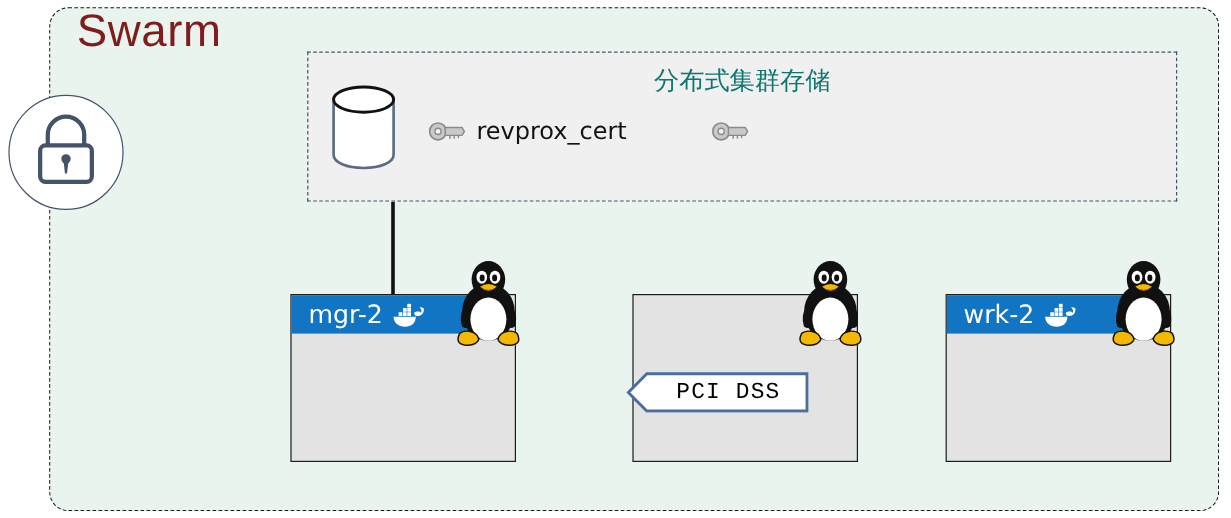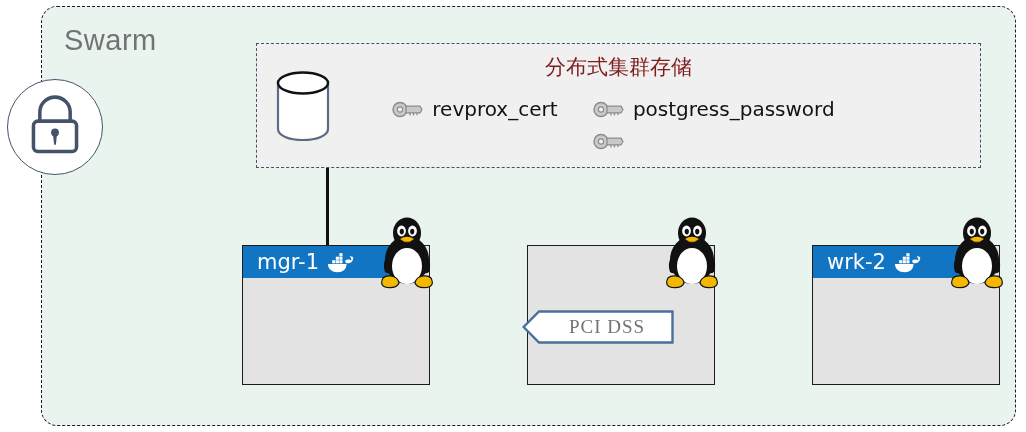--- a/index.html
+++ b/index.html
@@ -11,23 +11,23 @@
 
   
   .swarm-box{
     position:absolute;left:41px;top:6px;width:975px;height:420px;
     box-sizing:border-box;
     background:#e9f4ee;
     border:1.6px dashed #1b1b1b;
     border-radius:16px;
   }
   .swarm-title{
-    position:absolute;left:64px;top:18px;
-    font-size:29px;line-height:44px;
-    color:#737373;
+    position:absolute;left:64px;top:4px;
+    font-size:38px;line-height:44px;
+    color:#7f1d1d;
     letter-spacing:0.5px;
     white-space:nowrap;
   }
 
   
   .lock-badge{
     position:absolute;
     width:96px;height:96px;
     border-radius:50%;
     background:#ffffff;
@@ -41,33 +41,33 @@
   .secret-panel{
     position:absolute;left:256px;top:43px;width:725px;height:125px;
     box-sizing:border-box;
     background:#f0f0f0;
     border:1.7px dashed #44536a;
   }
   .secret-title{
     position:absolute;left:0;right:0;top:10px;
     text-align:center;
     font-size:21px;line-height:26px;
-    color:#7f1d1d;
+    color:#0f766e;
     font-family:"DejaVu Sans","Liberation Sans",sans-serif;
   }
   .db-cyl{position:absolute;left:18px;top:26px;width:56px;height:72px;}
   .db-cyl svg{display:block;width:100%;height:100%;}
 
   .secret-cols{
     position:absolute;left:100px;top:52px;right:90px;
     display:flex;
     gap:0px;
   }
   .secret-col{display:flex;flex-direction:column;gap:6px;}
-  .secret-col.col0{width:262px;align-items:center;}
+  .secret-col.col0{width:262px;}
   .secret-col.col1{width:330px;}
   .secret-row{display:flex;align-items:center;gap:9px;height:26px;}
   .key-ico{width:31px;height:17px;flex:none;}
   .key-ico svg{display:block;width:100%;height:100%;}
   .secret-name{
     font-size:20px;line-height:24px;color:#121212;
     font-family:"DejaVu Sans","Liberation Sans",sans-serif;
     white-space:nowrap;
   }
 
@@ -107,22 +107,22 @@
 
   
   .pci-badge{
     position:absolute;left:-6px;top:64px;width:152px;height:34px;
   }
   .pci-badge svg{position:absolute;left:0;top:0;width:100%;height:100%;}
   .pci-label{
     position:absolute;left:0;top:0;width:100%;height:100%;
     display:flex;align-items:center;justify-content:center;
     padding-left:18px;box-sizing:border-box;
-    font-family:Liberation Serif, serif;
-    font-size:19px;color:#737373;letter-spacing:1px;
+    font-family:Liberation Mono, monospace;
+    font-size:19px;color:#000000;letter-spacing:1px;
     white-space:nowrap;
   }
 </style>
 </head>
 <body>
 
 <div id="stage">
 
   <div class="swarm-box"></div>
 
@@ -160,50 +160,39 @@
       <div class="secret-col col1">
         <div class="secret-row">
           <span class="key-ico">
             <svg viewBox="0 0 31 17" xmlns="http://www.w3.org/2000/svg">
               <circle cx="8" cy="8.5" r="7" fill="#c9c9c9" stroke="#8a8a8a" stroke-width="1.4"></circle>
               <circle cx="8" cy="8.5" r="2.6" fill="#f2f2f2" stroke="#8a8a8a" stroke-width="1.1"></circle>
               <path d="M14 5.2 L28 5.2 L30 8.5 L28 11.8 L14 11.8 Z" fill="#c9c9c9" stroke="#8a8a8a" stroke-width="1.2"></path>
               <path d="M18 11.8 L18 14.6 M21.5 11.8 L21.5 14.6 M25 11.8 L25 14.2" stroke="#8a8a8a" stroke-width="1.2" fill="none"></path>
             </svg>
           </span>
-          <span class="secret-name">postgress_password</span>
-        </div>
-        <div class="secret-row">
-          <span class="key-ico">
-            <svg viewBox="0 0 31 17" xmlns="http://www.w3.org/2000/svg">
-              <circle cx="8" cy="8.5" r="7" fill="#c9c9c9" stroke="#8a8a8a" stroke-width="1.4"></circle>
-              <circle cx="8" cy="8.5" r="2.6" fill="#f2f2f2" stroke="#8a8a8a" stroke-width="1.1"></circle>
-              <path d="M14 5.2 L28 5.2 L30 8.5 L28 11.8 L14 11.8 Z" fill="#c9c9c9" stroke="#8a8a8a" stroke-width="1.2"></path>
-              <path d="M18 11.8 L18 14.6 M21.5 11.8 L21.5 14.6 M25 11.8 L25 14.2" stroke="#8a8a8a" stroke-width="1.2" fill="none"></path>
-            </svg>
-          </span>
         </div>
       </div>
 
     </div>
 
   </div>
 
   <div class="lock-badge left">
     <svg viewBox="0 0 96 96" xmlns="http://www.w3.org/2000/svg">
       <path d="M32.5 42 L32.5 33 A15.5 15.5 0 0 1 63.5 33 L63.5 42" fill="none" stroke="#44536a" stroke-width="3.6"></path>
       <rect x="26" y="42" width="44" height="31" rx="4.5" ry="4.5" fill="none" stroke="#44536a" stroke-width="3.6"></rect>
       <circle cx="48" cy="53.5" r="4" fill="#44536a"></circle>
       <path d="M46 56 L50 56 L48.9 66 L47.1 66 Z" fill="#44536a"></path>
     </svg>
   </div>
 
   <div class="node" style="left:242px;top:245px;">
     <div class="node-hdr">
-      <span class="node-name">mgr-1</span>
+      <span class="node-name">mgr-2</span>
       <span class="docker-ico">
         <svg viewBox="0 0 28 21" xmlns="http://www.w3.org/2000/svg">
           <g fill="#ffffff">
             <rect x="6.2" y="8.2" width="3.1" height="3.1"></rect>
             <rect x="9.8" y="8.2" width="3.1" height="3.1"></rect>
             <rect x="13.4" y="8.2" width="3.1" height="3.1"></rect>
             <rect x="9.8" y="4.7" width="3.1" height="3.1"></rect>
             <rect x="13.4" y="4.7" width="3.1" height="3.1"></rect>
             <rect x="13.4" y="1.2" width="3.1" height="3.1"></rect>
             <path d="M2 12 L20.5 12 C20.5 17.6 16.6 20.2 11.6 20.2 C6.1 20.2 2 17.4 2 12 Z"></path>
@@ -251,21 +240,21 @@
     </div>
 
     <div class="pci-badge">
       <svg viewBox="0 0 152 34" preserveAspectRatio="none" xmlns="http://www.w3.org/2000/svg">
         <path d="M17 1.5 L150.5 1.5 L150.5 32.5 L17 32.5 L1.6 17 Z" fill="#ffffff" stroke="#4a6f9c" stroke-width="2.4"></path>
       </svg>
       <span class="pci-label">PCI DSS</span>
     </div>
   </div>
 
-  <div class="node" style="left:812px;top:245px;">
+  <div class="node" style="left:788px;top:245px;">
     <div class="node-hdr">
       <span class="node-name">wrk-2</span>
       <span class="docker-ico">
         <svg viewBox="0 0 28 21" xmlns="http://www.w3.org/2000/svg">
           <g fill="#ffffff">
             <rect x="6.2" y="8.2" width="3.1" height="3.1"></rect>
             <rect x="9.8" y="8.2" width="3.1" height="3.1"></rect>
             <rect x="13.4" y="8.2" width="3.1" height="3.1"></rect>
             <rect x="9.8" y="4.7" width="3.1" height="3.1"></rect>
             <rect x="13.4" y="4.7" width="3.1" height="3.1"></rect>

